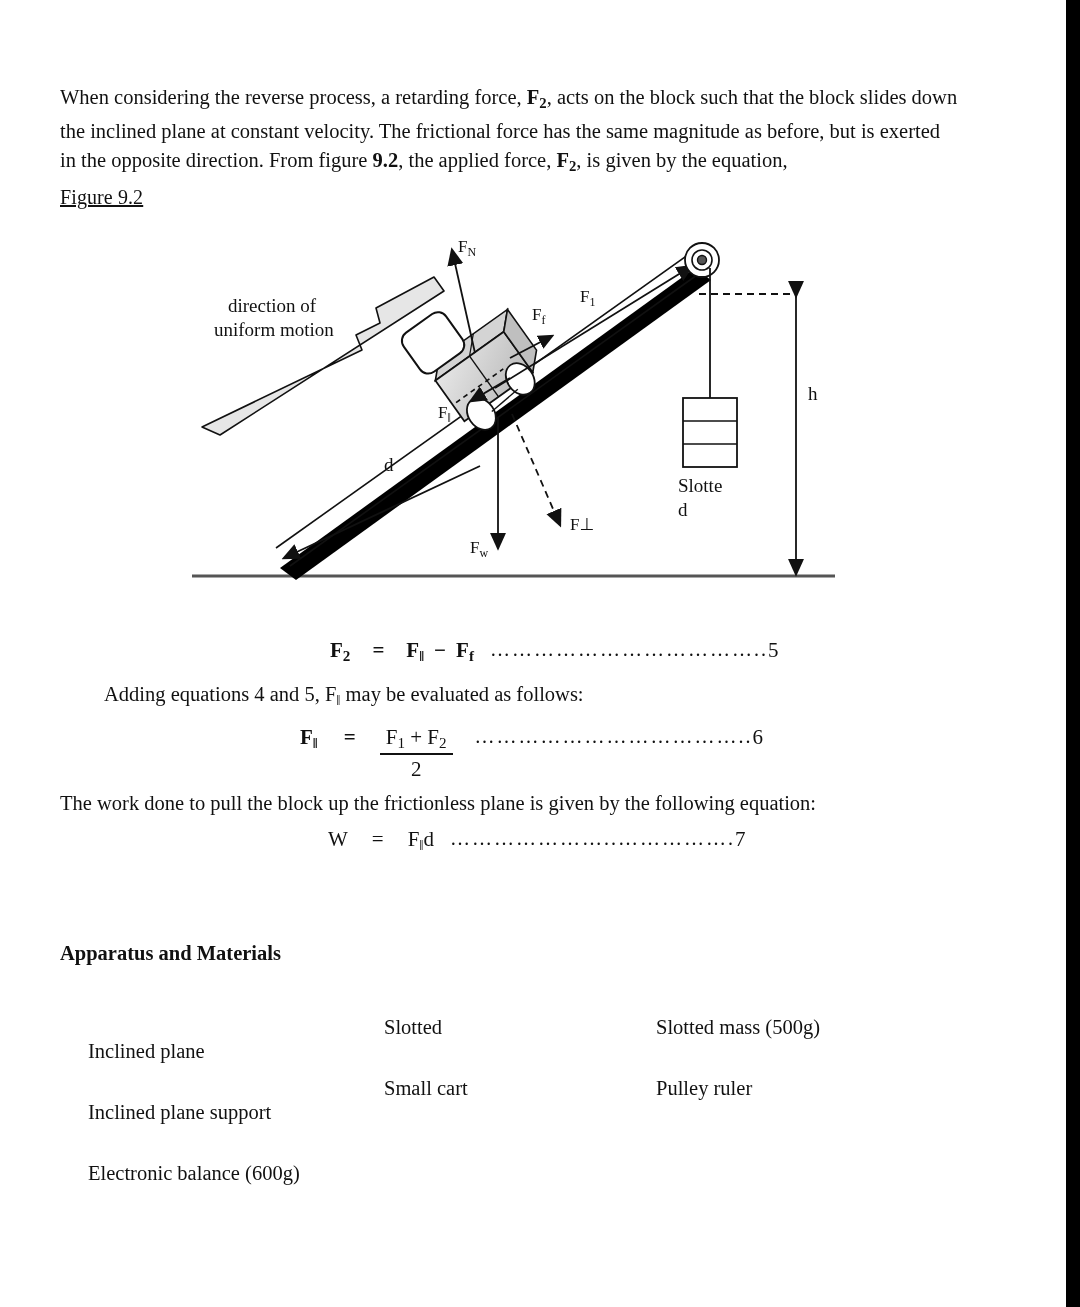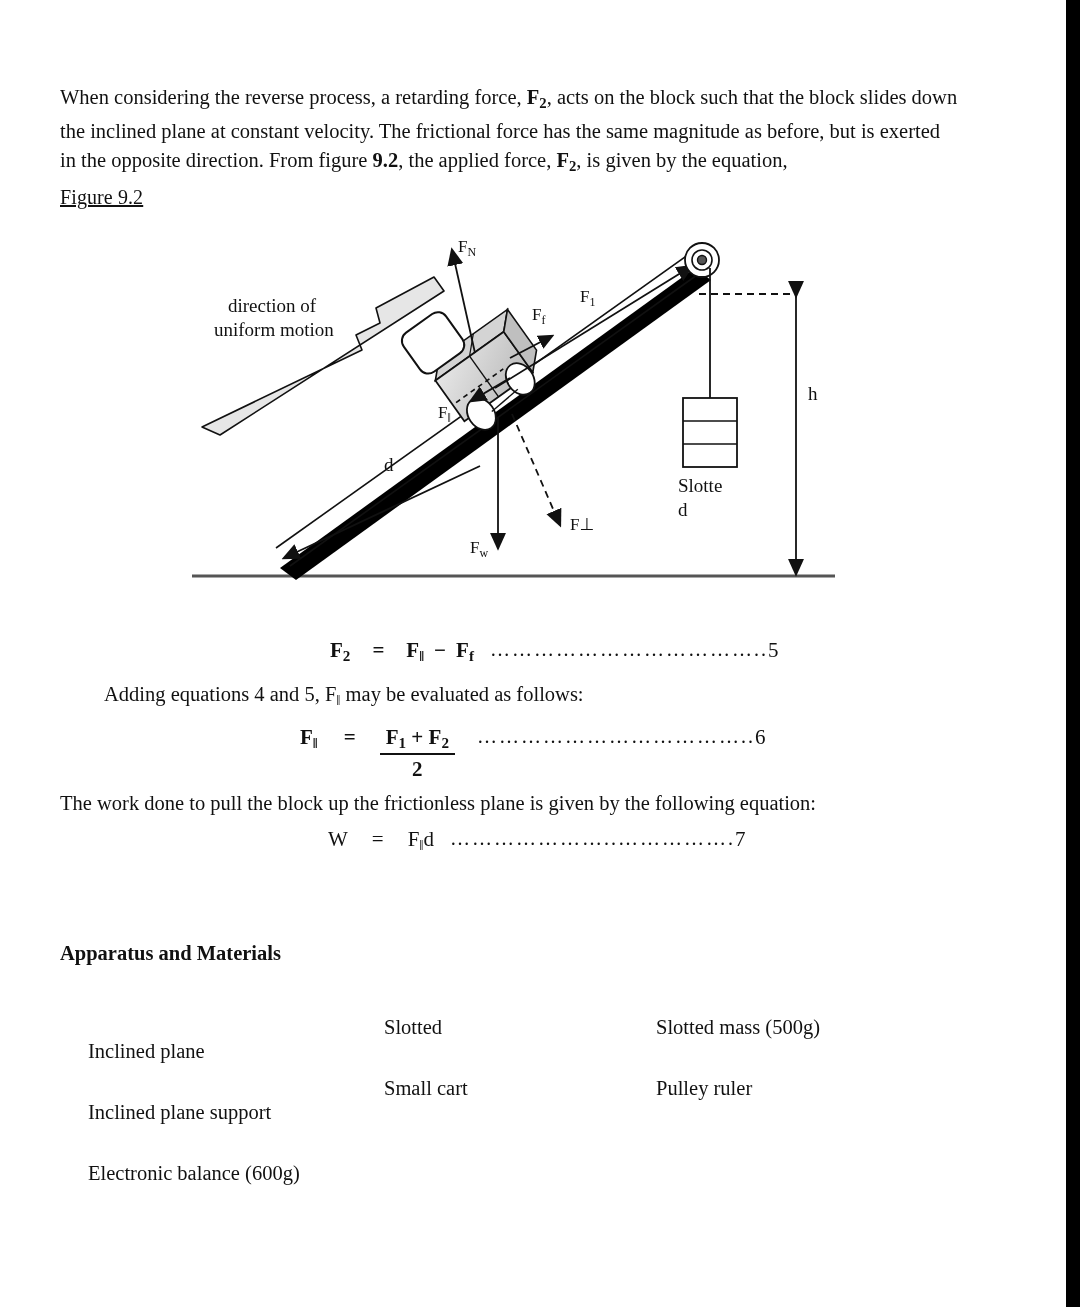--- a/index.html
+++ b/index.html
@@ -42,21 +42,21 @@
     position:absolute;font-size:21px;
   }
   .eq-row{display:flex;align-items:flex-start;}
   .eqlabel{font-weight:bold;}
   .dots{
     letter-spacing:2.0px;font-size:20px;color:#111;
     white-space:nowrap;
   }
   .frac{
     display:inline-block;text-align:center;vertical-align:middle;
-    font-weight:bold;
+    font-weight:normal;
   }
   .frac .num{
     padding:0 6px 1px 6px;border-bottom:2px solid #111;
     font-size:21px;
   }
   .frac .den{padding-top:2px;font-size:21px;}
 
   .body-line{
     position:absolute;font-size:20.5px;line-height:28px;
   }

